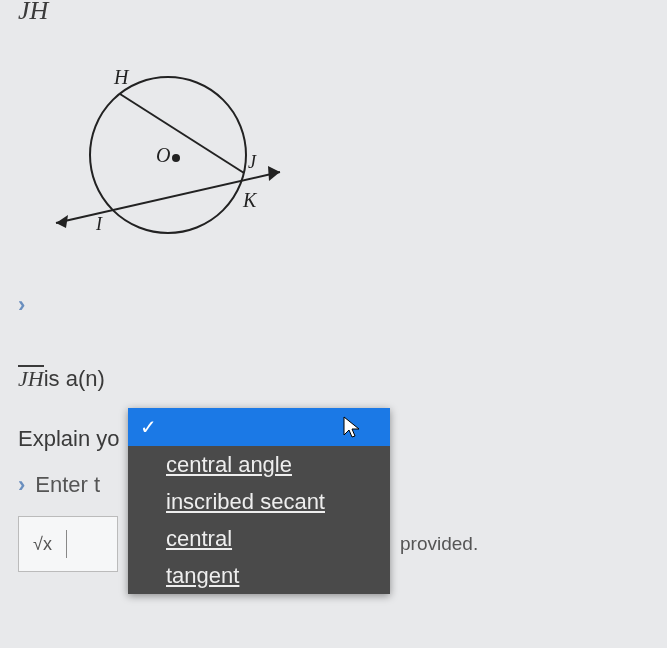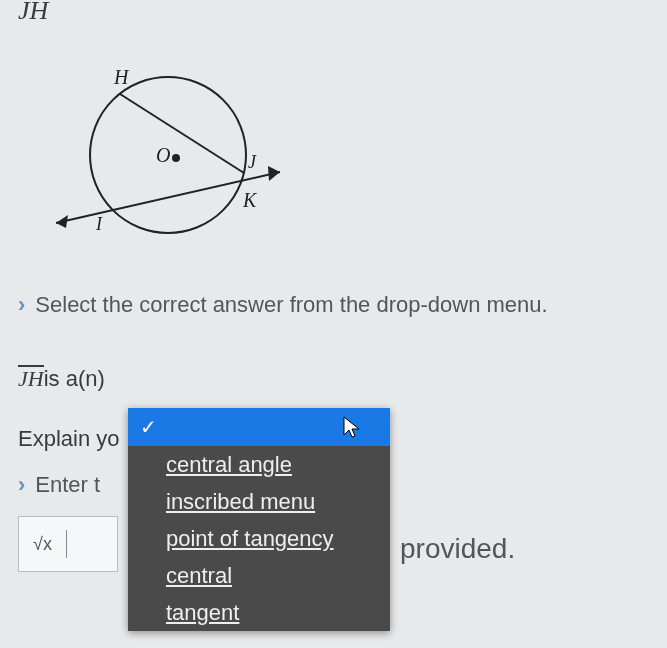--- a/index.html
+++ b/index.html
@@ -121,21 +121,21 @@
     color: #fff;
   }
   .dd-item {
     padding: 6px 0 5px 38px;
     text-decoration: underline;
   }
   .provided {
     position: absolute;
     left: 400px;
     top: 533px;
-    font-size: 28px;
+    font-size: 19px;
     color: #555;
   }
 </style>
 </head>
 <body>
 
 <div class="top-jh">
   <span>JH</span>
 </div>
 
@@ -154,21 +154,20 @@
     <text x="66" y="34" font-family="Times New Roman" font-style="italic" font-size="20" fill="#222">H</text>
     <text x="108" y="112" font-family="Times New Roman" font-style="italic" font-size="20" fill="#222">O</text>
     <text x="200" y="118" font-family="Times New Roman" font-style="italic" font-size="18" fill="#222">J</text>
     <text x="48" y="180" font-family="Times New Roman" font-style="italic" font-size="18" fill="#222">I</text>
     <text x="195" y="157" font-family="Times New Roman" font-style="italic" font-size="20" fill="#222">K</text>
   </svg>
 </div>
 
 <div class="instruction-row">
   <span class="chev">›</span>
-  <span>Select the correct answer from the drop-down menu.</span>
 </div>
 
 <div class="sentence-row">
   <span class="jh-bar">JH</span>
   <span> is a(n)</span>
 </div>
 
 <div class="explain">Explain yo</div>
 
 <div class="enter-row">
@@ -185,19 +184,18 @@
   <div class="dd-selected">
     <span class="dd-check">✓</span>
     <span></span>
     <span class="dd-cursor">
       <svg width="20" height="24" viewBox="0 0 20 24">
           <path d="M2 2 L2 20 L7 15 L10 22 L13 21 L10 14 L17 14 Z" fill="#fff" stroke="#000" stroke-width="1"></path>
         </svg>
     </span>
   </div>
   <div class="dd-item">central angle</div>
-  <div class="dd-item">inscribed menu</div>
-  <div class="dd-item">point of tangency</div>
+  <div class="dd-item">inscribed secant</div>
   <div class="dd-item">central</div>
   <div class="dd-item">tangent</div>
 </div>
 
 <div class="provided">provided.</div>
 
 </body></html>

